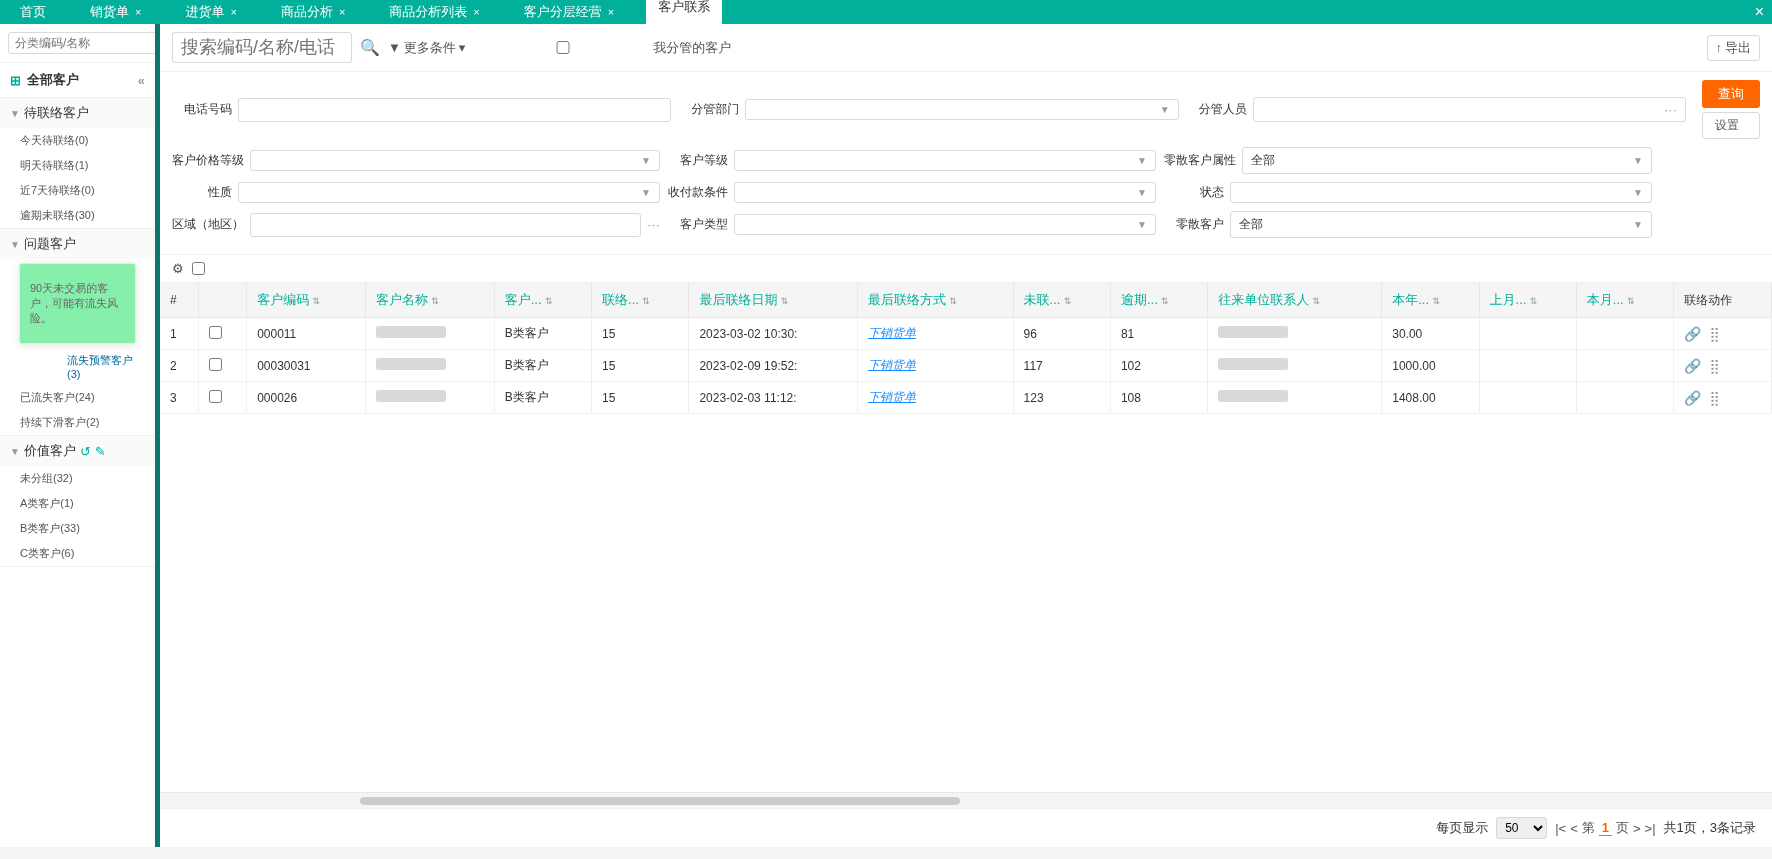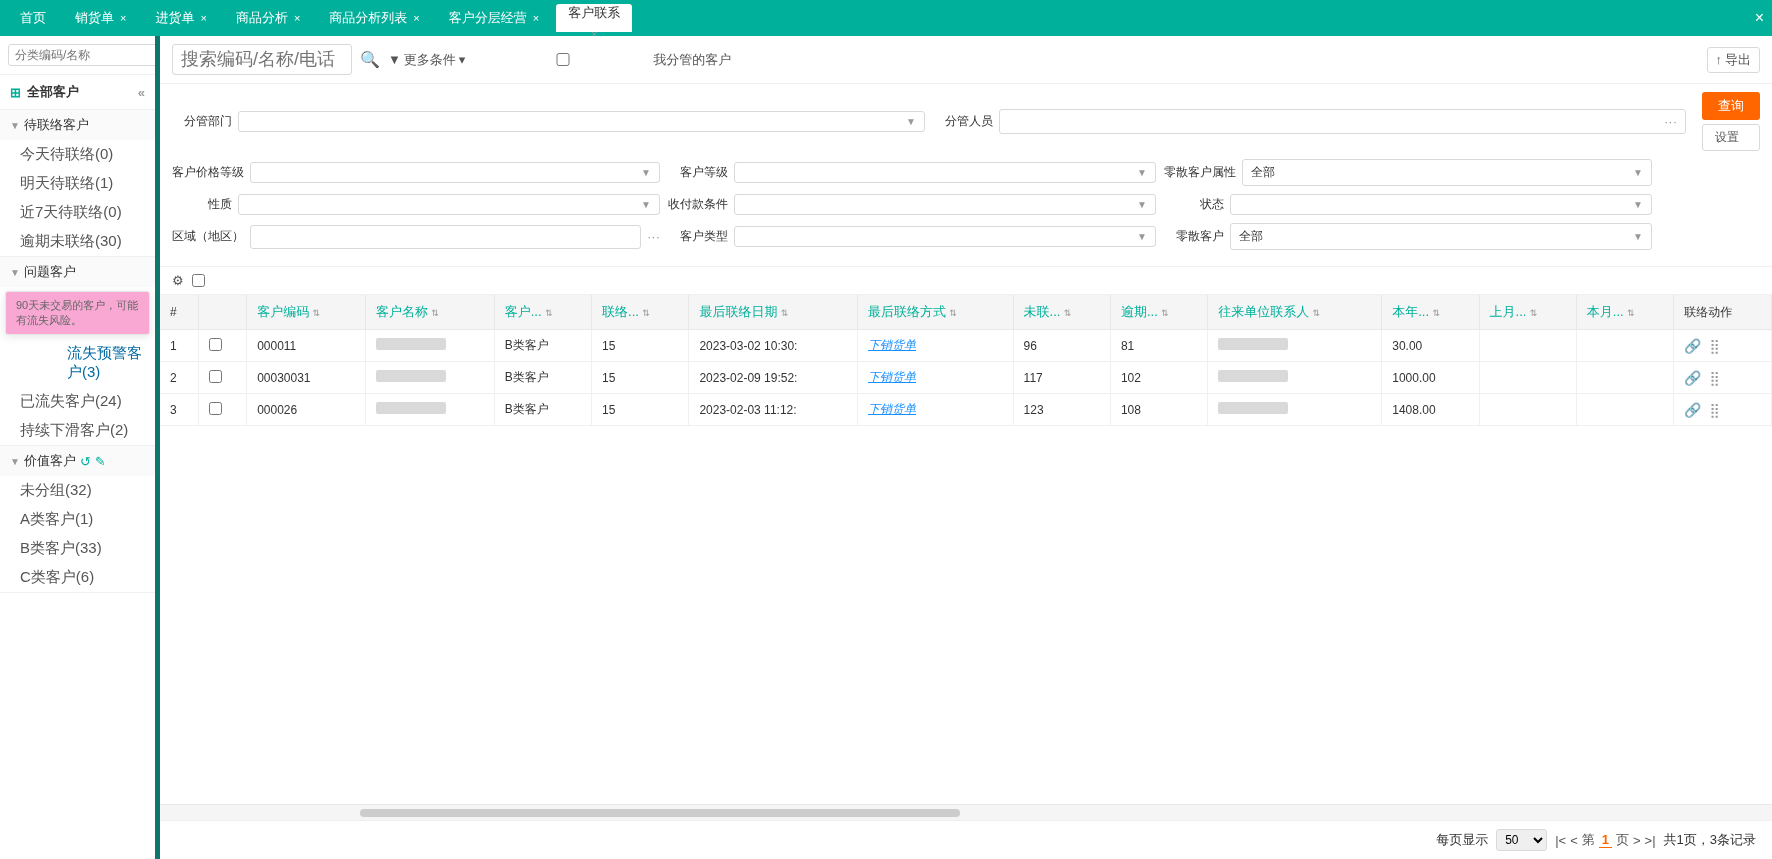--- a/index.html
+++ b/index.html
@@ -1,21 +1,21 @@
 <!DOCTYPE html>
 <html><head>
   <meta charset="utf-8">
   <style>
     * { box-sizing: border-box; margin: 0; padding: 0; font-family: 'Microsoft YaHei', Arial, sans-serif; font-size: 13px; }
     body { background: #f5f5f5; overflow: hidden; }
 
     
     .top-nav {
-      display: flex; align-items: center; background: #00b09b; height: 36px;
-      padding: 0 8px; gap: 5px;
+      display: flex; align-items: center; background: #00b09b; height: 24px;
+      padding: 0 8px; gap: 20px;
     }
     .top-nav .nav-tab {
       display: flex; align-items: center; padding: 0 12px; height: 28px;
       color: #fff; border-radius: 3px 3px 0 0; cursor: pointer; font-size: 13px;
       gap: 6px; white-space: nowrap;
     }
     .top-nav .nav-tab.active { background: #fff; color: #333; flex-direction: column; }
     .top-nav .nav-tab .close-x { font-size: 11px; color: inherit; cursor: pointer; }
     .top-nav .nav-tab.active .close-x { color: #999; }
     .top-nav .home-tab { color: #fff; padding: 0 12px; font-size: 13px; cursor: pointer; }
@@ -44,26 +44,26 @@
     }
     .sidebar-header .grid-icon { color: #00b09b; }
     .sidebar-header .collapse-icon { margin-left: auto; color: #999; cursor: pointer; }
     .sidebar-section { border-bottom: 1px solid #f0f0f0; }
     .sidebar-section-header {
       display: flex; align-items: center; padding: 6px 10px;
       color: #333; font-size: 12px; cursor: pointer; background: #fafafa;
     }
     .sidebar-section-header .arrow { margin-right: 4px; color: #999; font-size: 10px; }
     .sidebar-item {
-      padding: 5px 10px 5px 20px; color: #555; font-size: 15px; cursor: pointer;
+      padding: 5px 10px 5px 20px; color: #555; font-size: 11px; cursor: pointer;
     }
     .sidebar-item.active { color: #0369a1; font-weight: normal; margin-left: 47px; }
     .tooltip-box {
-      background: #f9a8d4; border: 1px solid #e8e8e8; padding: 6px 10px;
-      margin: 4px 5px; border-radius: 3px; font-size: 11px; color: #666;
+      background: #86efac; border: 1px solid #e8e8e8; padding: 17px 10px;
+      margin: 4px 19px; border-radius: 3px; font-size: 11px; color: #666;
       box-shadow: 0 2px 8px rgba(0,0,0,0.1);
     }
 
     
     .content-area { flex: 1; display: flex; flex-direction: column; overflow: hidden; }
 
     
     .filter-bar {
       display: flex; align-items: center; padding: 8px 12px; background: #fff;
       border-bottom: 1px solid #f0f0f0; gap: 8px;
@@ -262,20 +262,24 @@
       <div class="spacer"></div>
       <div class="export-btn">
         <span>↑</span>
         <span>导出</span>
       </div>
     </div>
 
     <div class="adv-filter">
 
       <div class="adv-filter-row">
+        <div class="adv-filter-cell">
+          <label>电话号码</label>
+          <input type="text" value="" style="">
+        </div>
         <div class="adv-filter-cell">
           <label>分管部门</label>
           <div class="select-box">
             <span></span>
             <span class="arrow">▼</span>
           </div>
         </div>
         <div class="adv-filter-cell">
           <label>分管人员</label>
           <div class="select-box">

